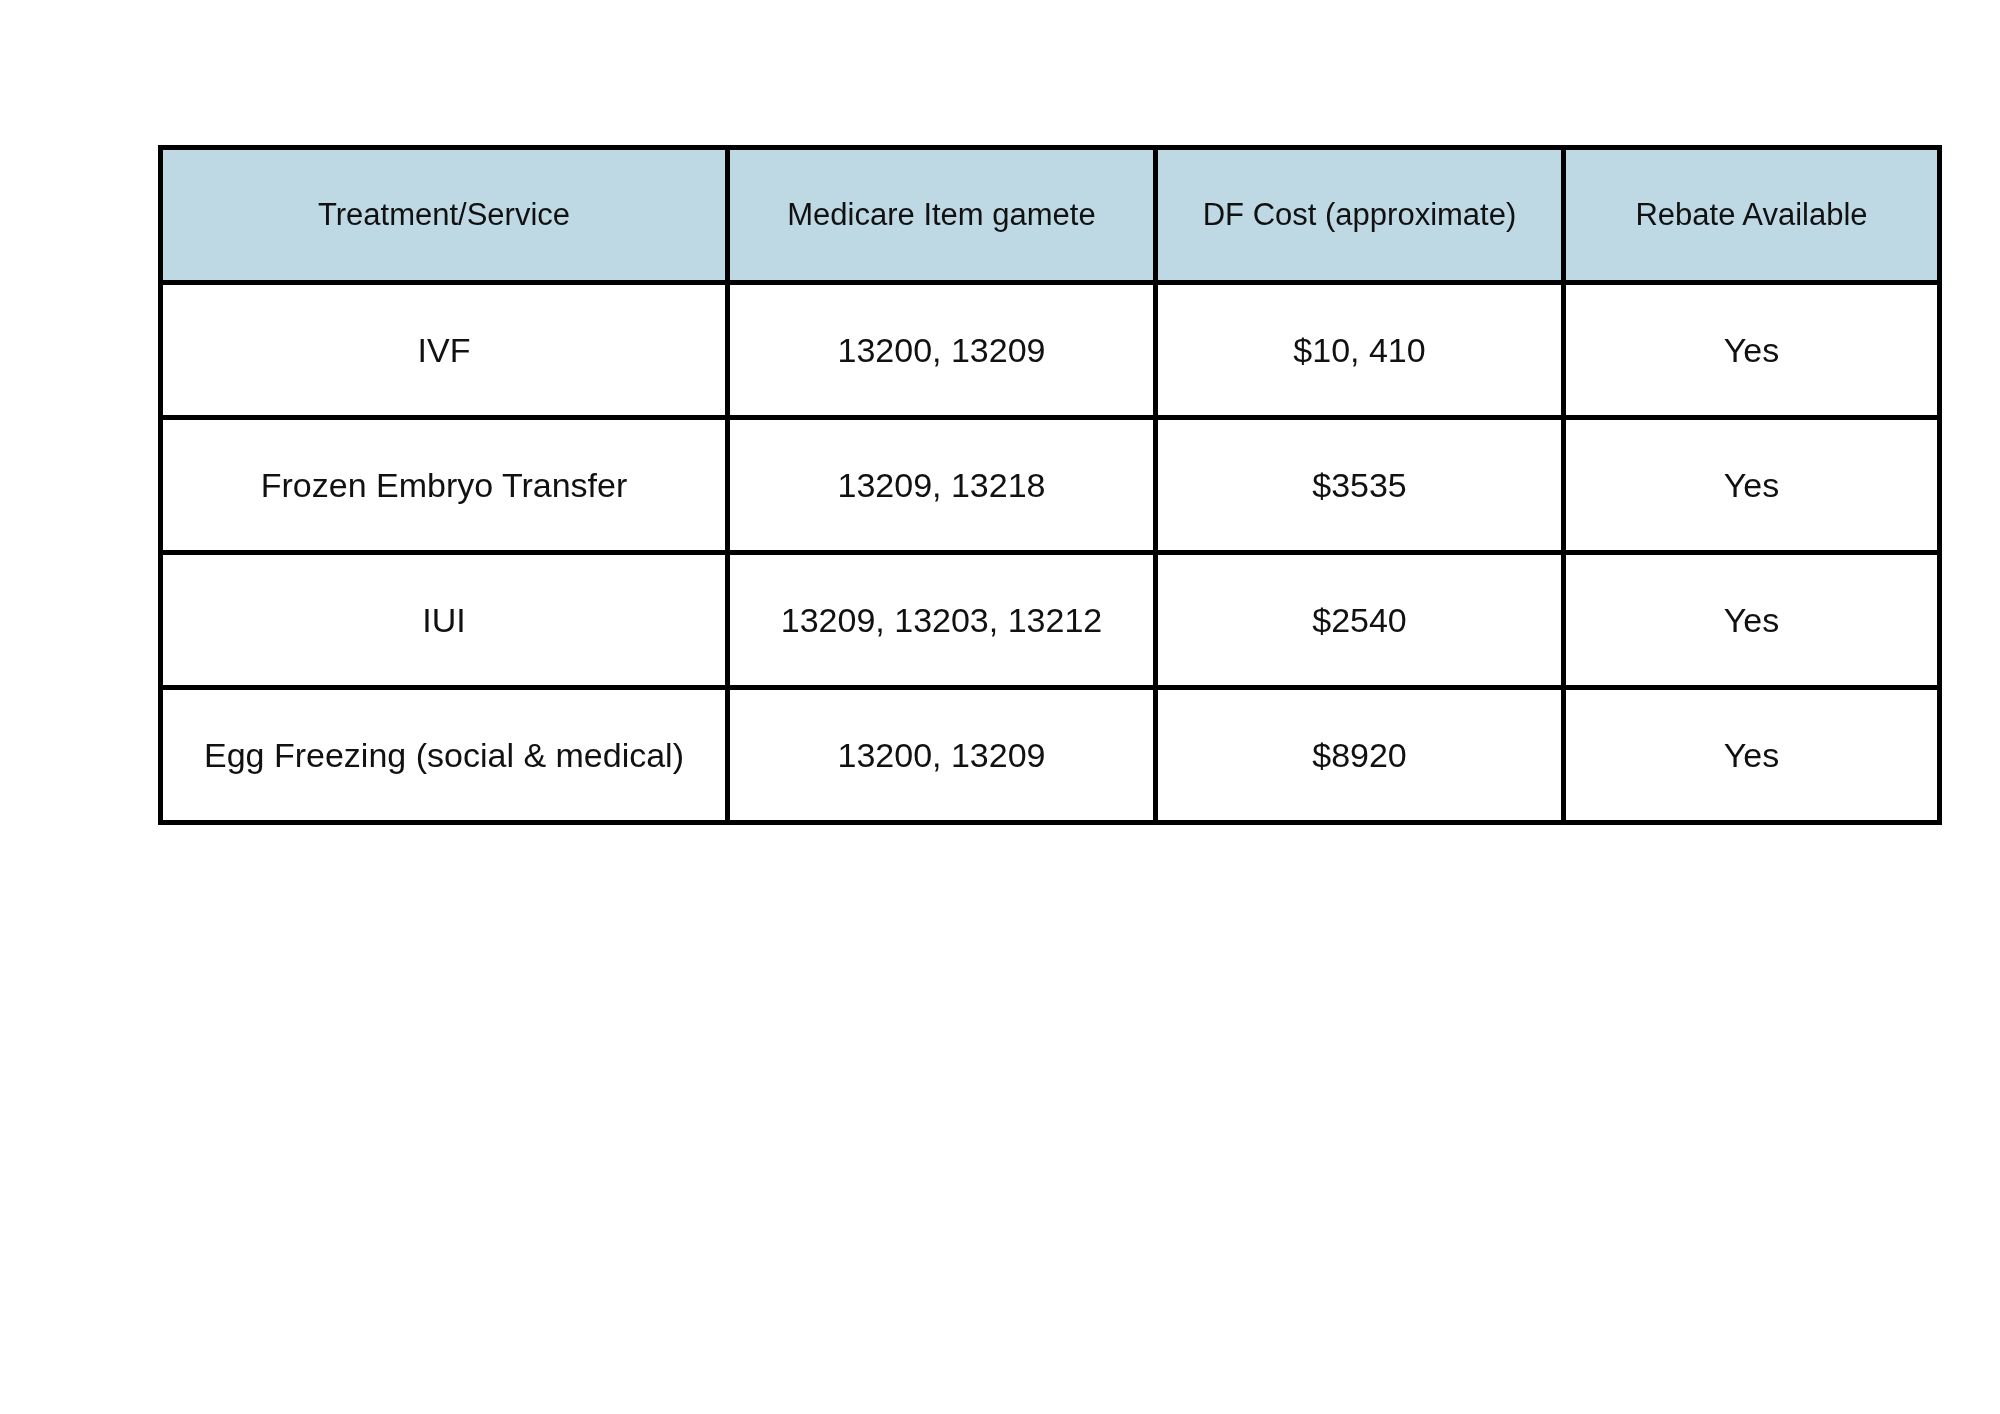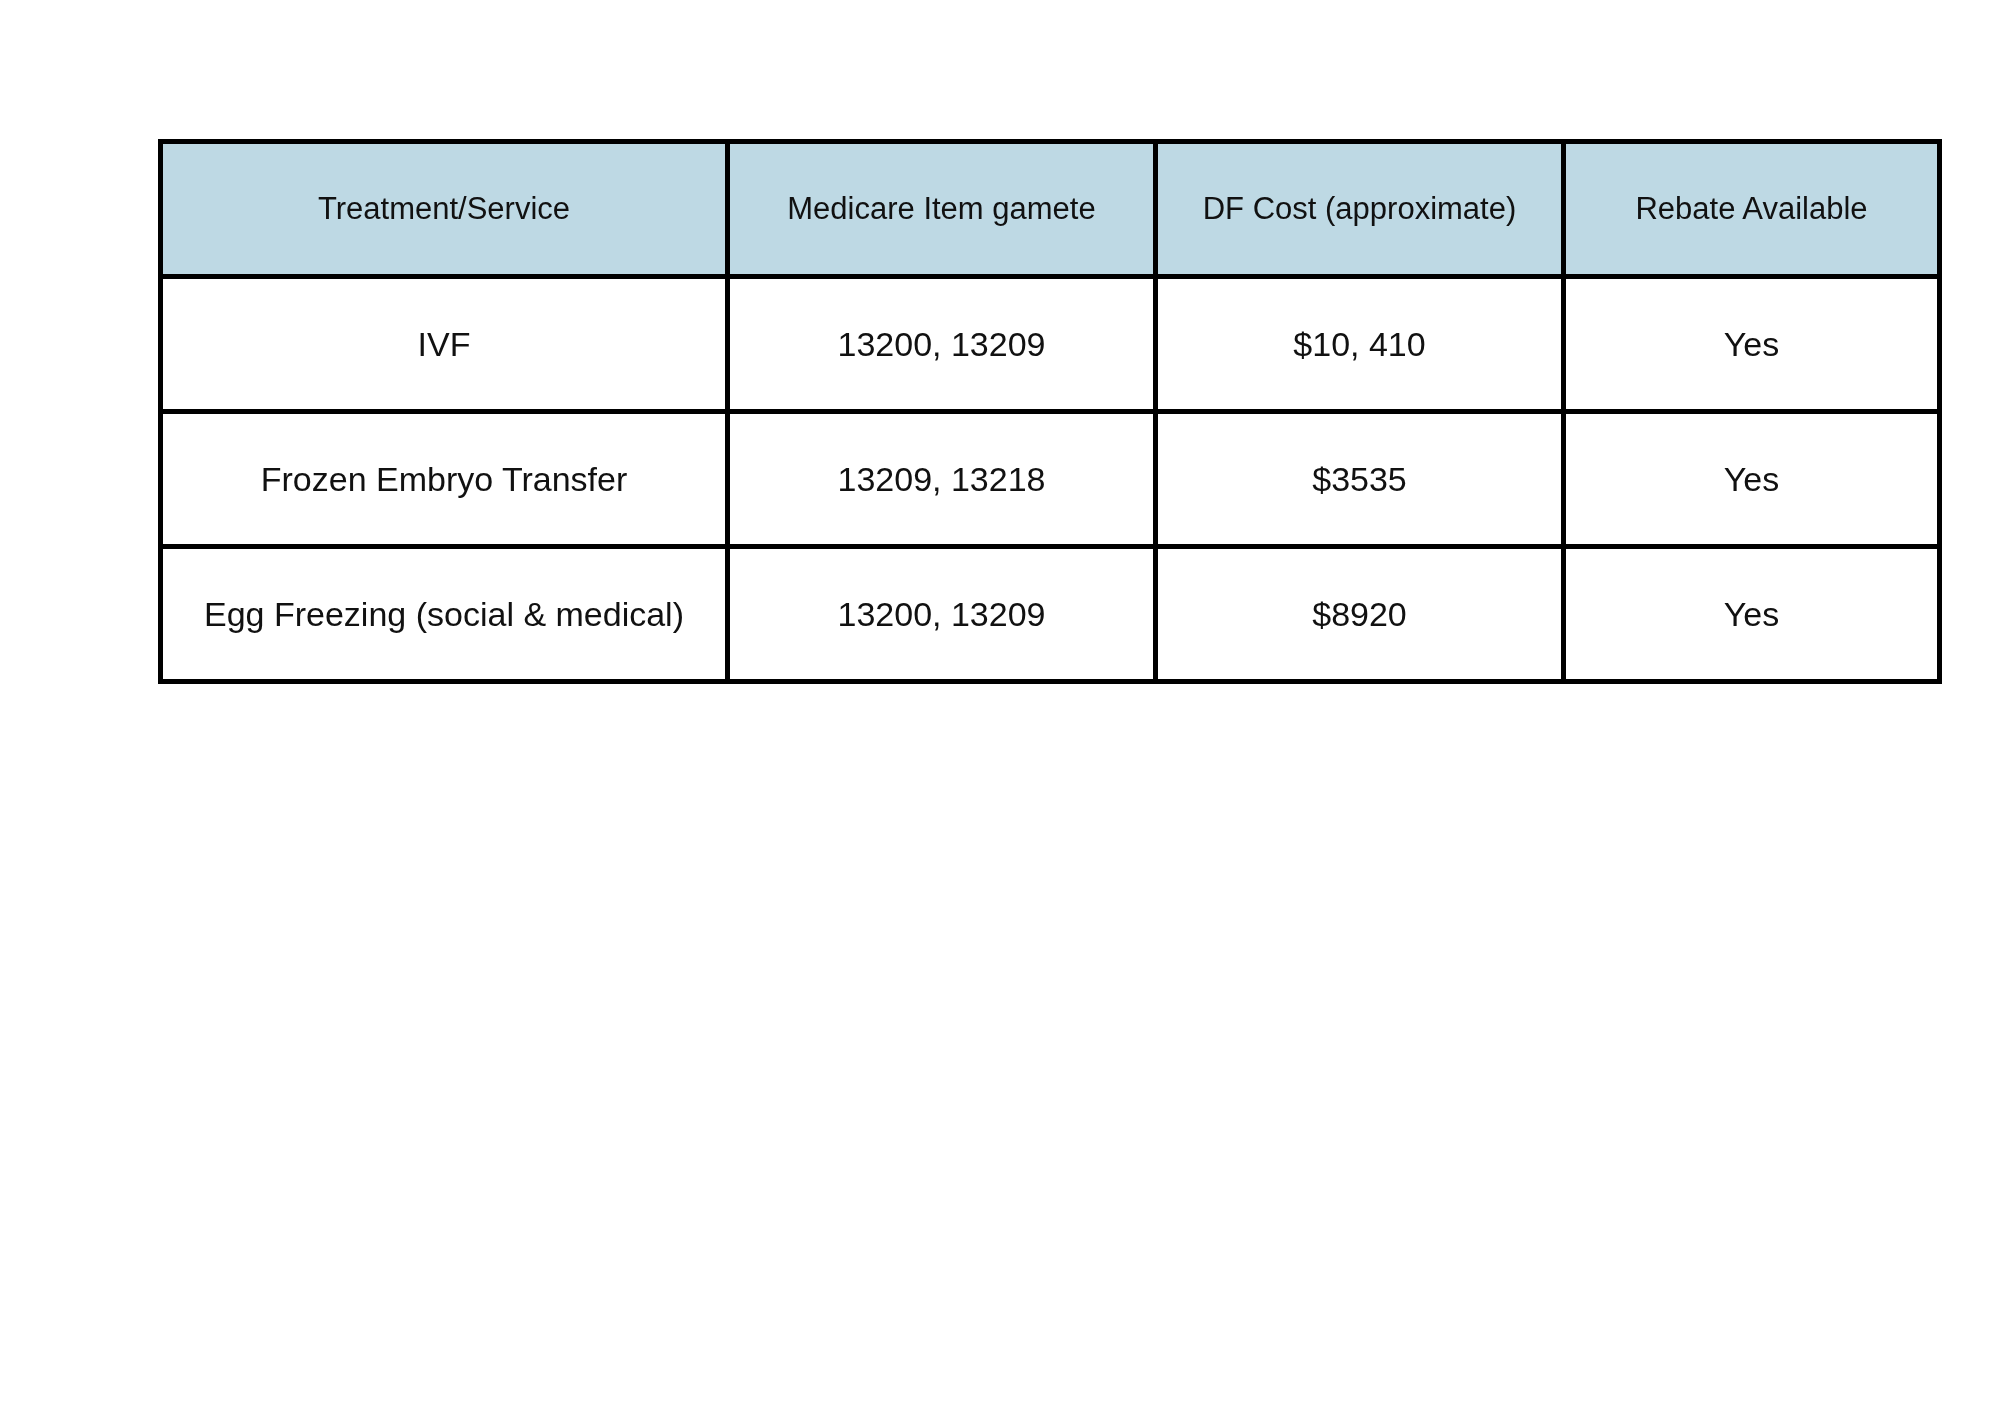--- a/index.html
+++ b/index.html
@@ -1,18 +1,18 @@
 <!DOCTYPE html>
 <html><head>
 <meta charset="utf-8">
 <style>
   html, body { margin: 0; padding: 0; background: #ffffff; }
   body { width: 2000px; height: 1414px; position: relative; overflow: hidden;
          font-family: "Liberation Sans", "DejaVu Sans", sans-serif; color: #111111; }
-  .table-wrap { position: absolute; left: 110px; top: 139px; width: 1779px; padding-left: 48px; }
+  .table-wrap { position: absolute; left: 110px; top: 145px; width: 1779px; padding-left: 48px; }
   table { border-collapse: collapse; width: 1779px; table-layout: fixed; }
   th, td { border: 5px solid #000000; text-align: center; vertical-align: middle; padding: 0 10px; }
   th { background: #bed9e4; height: 130px; font-weight: normal; font-size: 31px; }
   td { height: 130px; font-size: 34px; background: #ffffff; }
   col.c1 { width: 567px; } col.c2 { width: 428px; } col.c3 { width: 408px; } col.c4 { width: 376px; }
 </style>
 </head>
 <body>
 
 <div class="table-wrap">
@@ -38,20 +38,26 @@
         <td>$10, 410</td>
         <td>Yes</td>
       </tr>
       <tr>
         <td>Frozen Embryo Transfer</td>
         <td>13209, 13218</td>
         <td>$3535</td>
         <td>Yes</td>
       </tr>
       <tr>
+        <td>IUI</td>
+        <td>13209, 13203, 13212</td>
+        <td>$2540</td>
+        <td>Yes</td>
+      </tr>
+      <tr>
         <td>Egg Freezing (social &amp; medical)</td>
         <td>13200, 13209</td>
         <td>$8920</td>
         <td>Yes</td>
       </tr>
     </tbody>
   </table>
 </div>
 
 </body></html>

